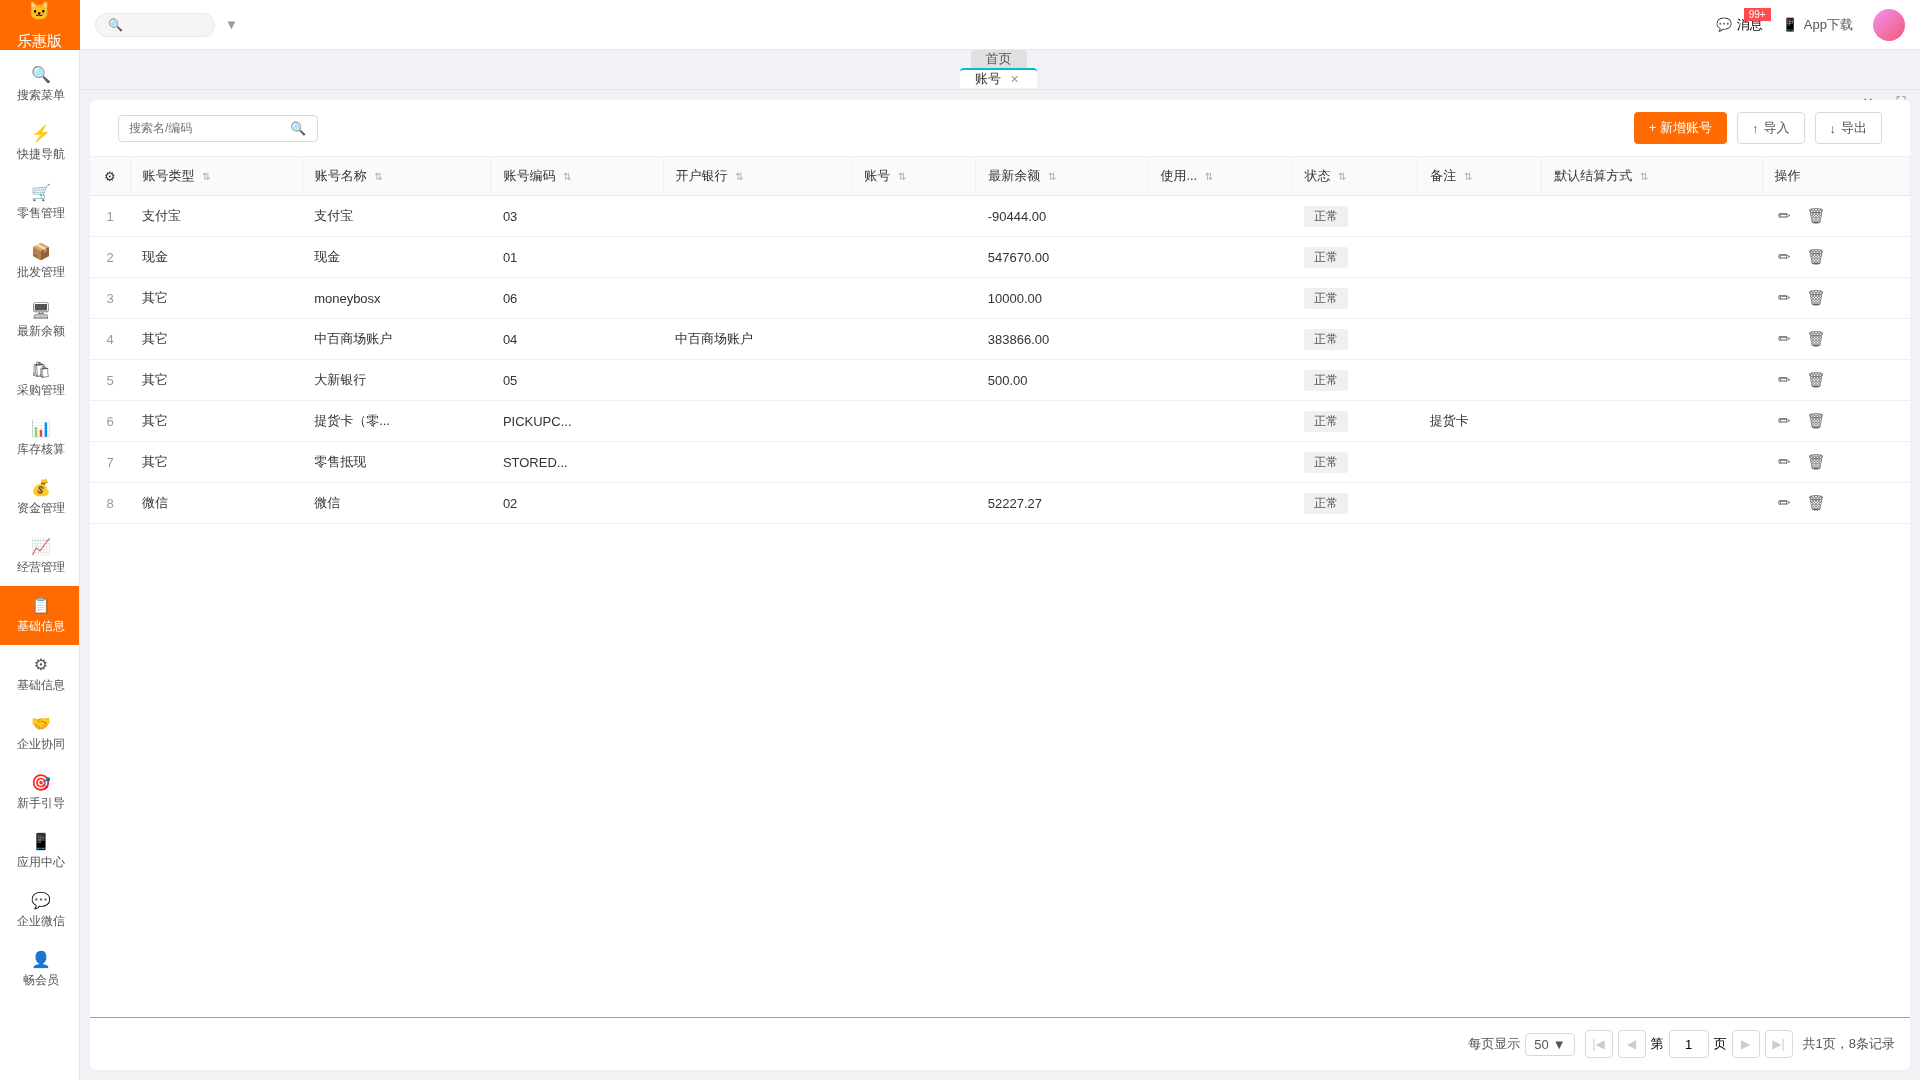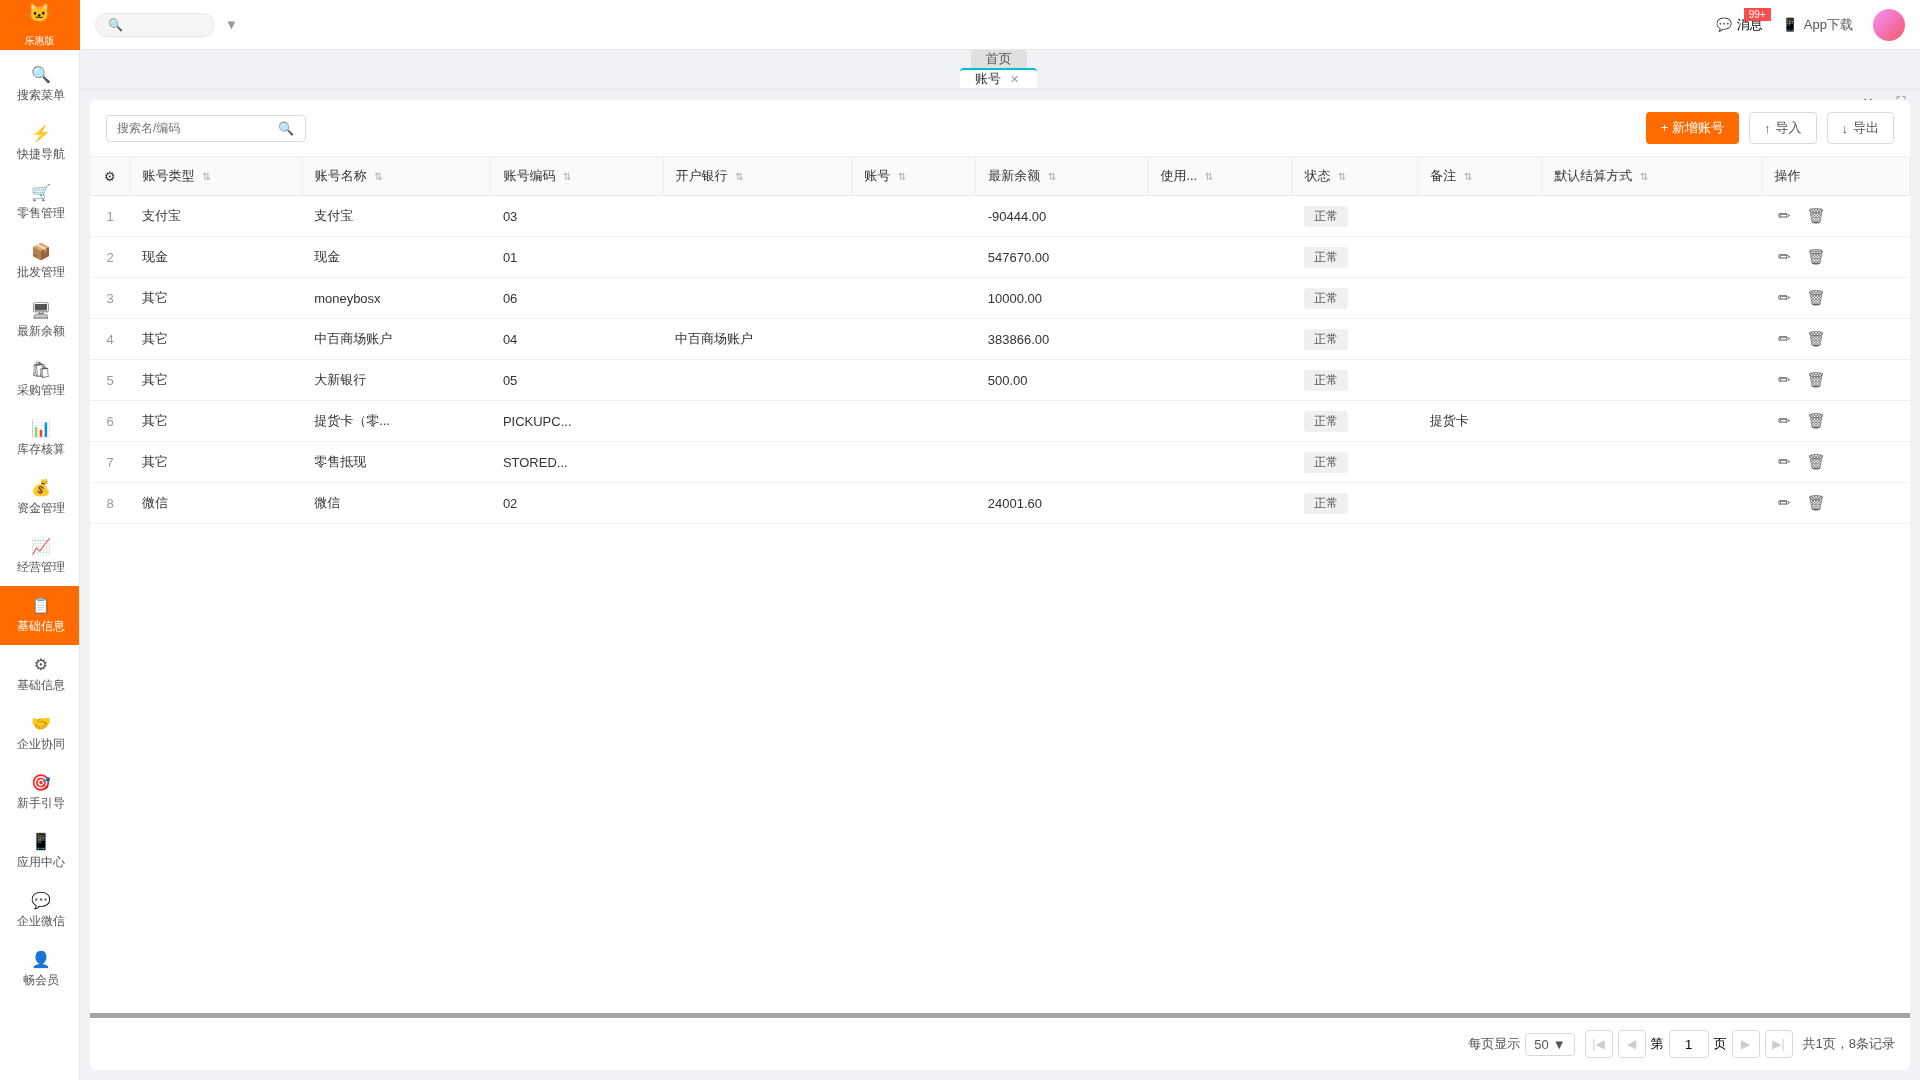--- a/index.html
+++ b/index.html
@@ -25,21 +25,21 @@
       align-items: center;
       justify-content: center;
       color: #fff;
       font-size: 10px;
     }
     .sidebar-logo .logo-icon {
       font-size: 18px;
       font-weight: bold;
     }
     .sidebar-logo .logo-text {
-      font-size: 10px;
+      font-size: 15px;
       margin-top: 10px;
     }
     .sidebar-nav {
       display: flex;
       flex-direction: column;
       width: 100%;
       flex: 1;
       margin-top: 5px;
     }
     .sidebar-item {
@@ -193,21 +193,21 @@
       background: #fff;
       margin: 10px;
       border-radius: 6px;
     }
 
     
     .toolbar {
       display: flex;
       align-items: center;
       justify-content: space-between;
-      padding: 12px 16px;
+      padding: 12px 28px;
       border-bottom: 1px solid #f0f0f0;
       flex-shrink: 0;
     }
     .search-box {
       display: flex;
       align-items: center;
       border: 1px solid #d9d9d9;
       border-radius: 4px;
       padding: 5px 10px;
       width: 200px;
@@ -319,21 +319,21 @@
       font-size: 15px;
       padding: 2px 4px;
     }
 
     
     .pagination {
       display: flex;
       align-items: center;
       justify-content: flex-end;
       padding: 12px 15px;
-      border-top: 5px solid #a3a3a3;
+      border-top: 1px solid #a3a3a3;
       gap: 10px;
       flex-shrink: 0;
     }
     .pagination-info {
       color: #555;
       font-size: 13px;
       display: flex;
       align-items: center;
       gap: 5px;
     }
@@ -664,21 +664,21 @@
       </div>
     </td>
   </tr>
             <tr>
     <td class="row-num">8</td>
     <td>微信</td>
     <td>微信</td>
     <td>02</td>
     <td></td>
     <td></td>
-    <td>24001.60</td>
+    <td>52227.27</td>
     <td></td>
     <td><span class="status-badge status-normal">正常</span></td>
     <td></td>
     <td></td>
     <td>
       <div class="action-btns">
         <span class="action-btn">✏</span>
         <span class="action-btn">🗑</span>
       </div>
     </td>

